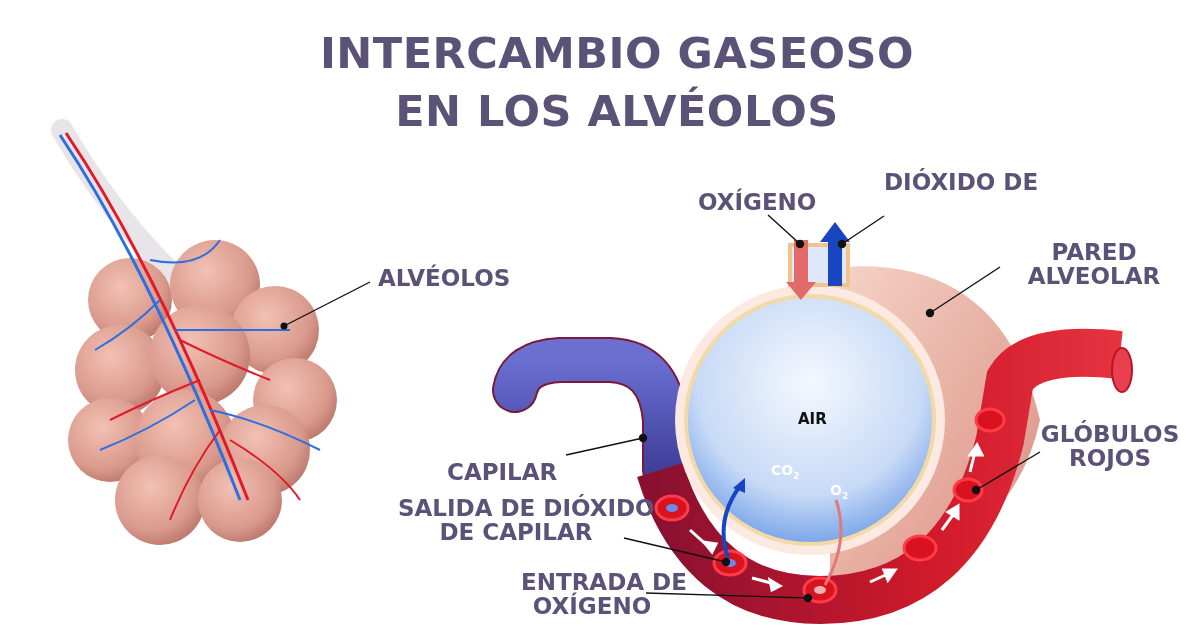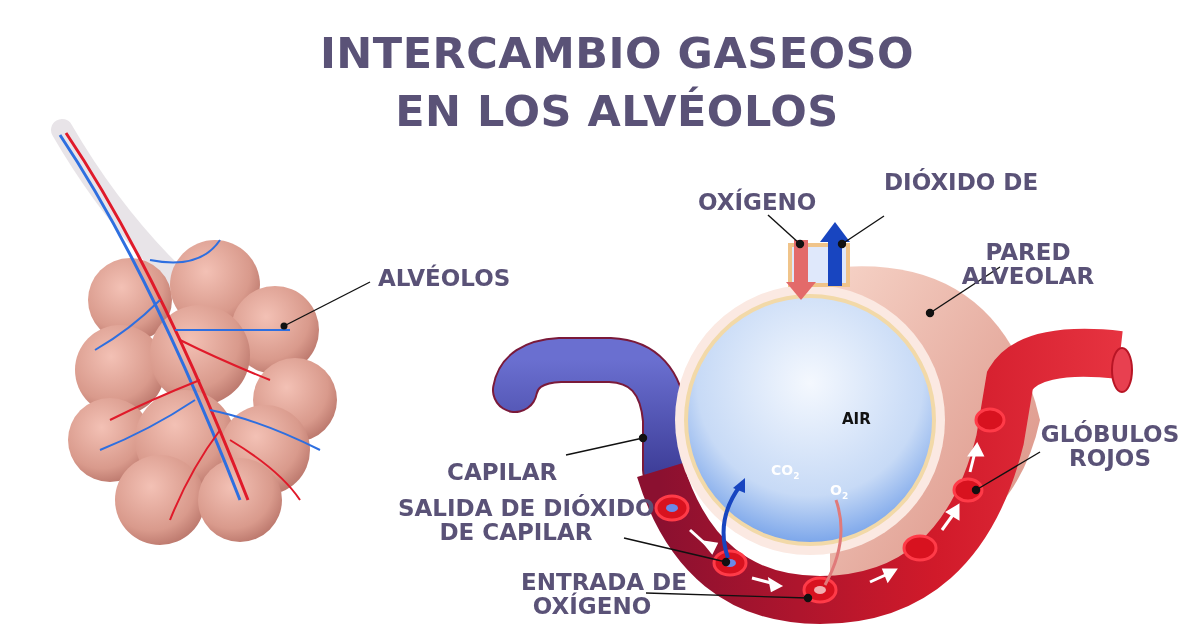--- a/index.html
+++ b/index.html
@@ -7,21 +7,21 @@
          font-family: "DejaVu Sans", sans-serif; }
   .title { position: absolute; left: 0; width: 1200px; text-align: center;
            color: #5a5277; font-weight: bold; font-size: 43px; letter-spacing: 0.5px;
            line-height: 50px; padding-left: 17px; }
   .title.l1 { top: 28px; }
   .title.l2 { top: 86px; }
   .label { position: absolute; color: #5a5277; font-weight: bold; font-size: 23px;
            line-height: 24px; white-space: nowrap; }
   .label.center { text-align: center; }
   svg.art { position: absolute; left: 0; top: 0; }
-  .air { position: absolute; left: 798px; top: 410px; font-weight: bold; font-size: 15px; color: #111; margin-left: 44px; }
+  .air { position: absolute; left: 798px; top: 410px; font-weight: bold; font-size: 15px; color: #111; }
   .chem { position: absolute; color: #ffffff; font-weight: bold; font-size: 14px; }
   .chem sub { font-size: 9px; }
 </style>
 </head>
 <body>
 
 <div class="title l1">INTERCAMBIO GASEOSO</div>
 <div class="title l2">EN LOS ALVÉOLOS</div>
 
 <svg class="art" width="1200" height="628" viewBox="0 0 1200 628">
@@ -146,21 +146,21 @@
 <div class="chem" style="left:771px; top:462px;"><span>CO</span><sub>2</sub></div>
 <div class="chem" style="left:830px; top:482px;"><span>O</span><sub>2</sub></div>
 
 <div class="label" style="left:378px; top:266px;">ALVÉOLOS</div>
 <div class="label" style="left:698px; top:190px;">OXÍGENO</div>
 
 <div class="label center" style="left:884px; top:170px; width:145px;">
   <div>DIÓXIDO DE</div>
 </div>
 
-<div class="label center" style="left:960px; top:240px; width:136px;">
+<div class="label center" style="left:1026px; top:240px; width:136px;">
   <div>PARED</div>
   <div>ALVEOLAR</div>
 </div>
 
 <div class="label" style="left:447px; top:460px;text-align:right;">CAPILAR</div>
 
 <div class="label center" style="left:398px; top:496px; width:236px;">
   <div>SALIDA DE DIÓXIDO</div>
   <div>DE CAPILAR</div>
 </div>

